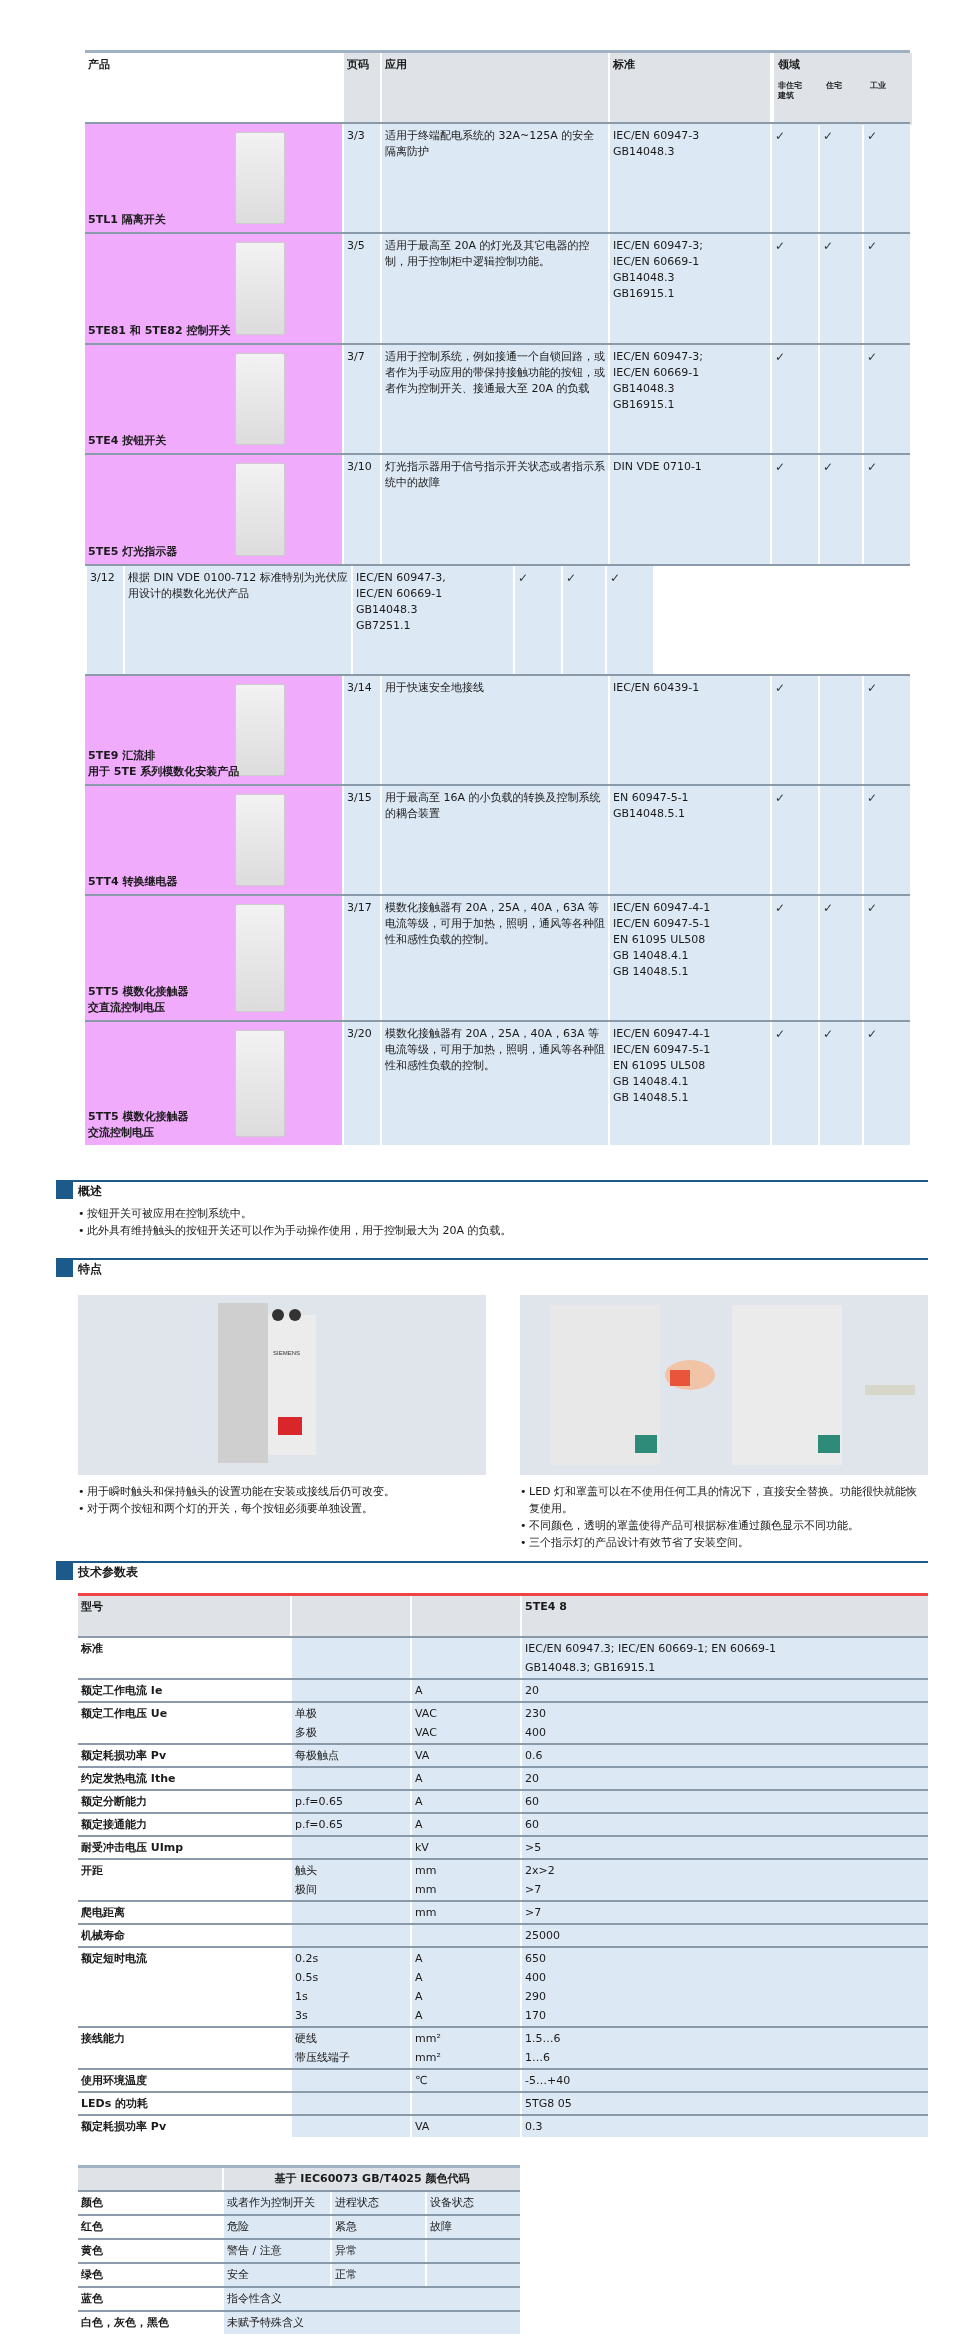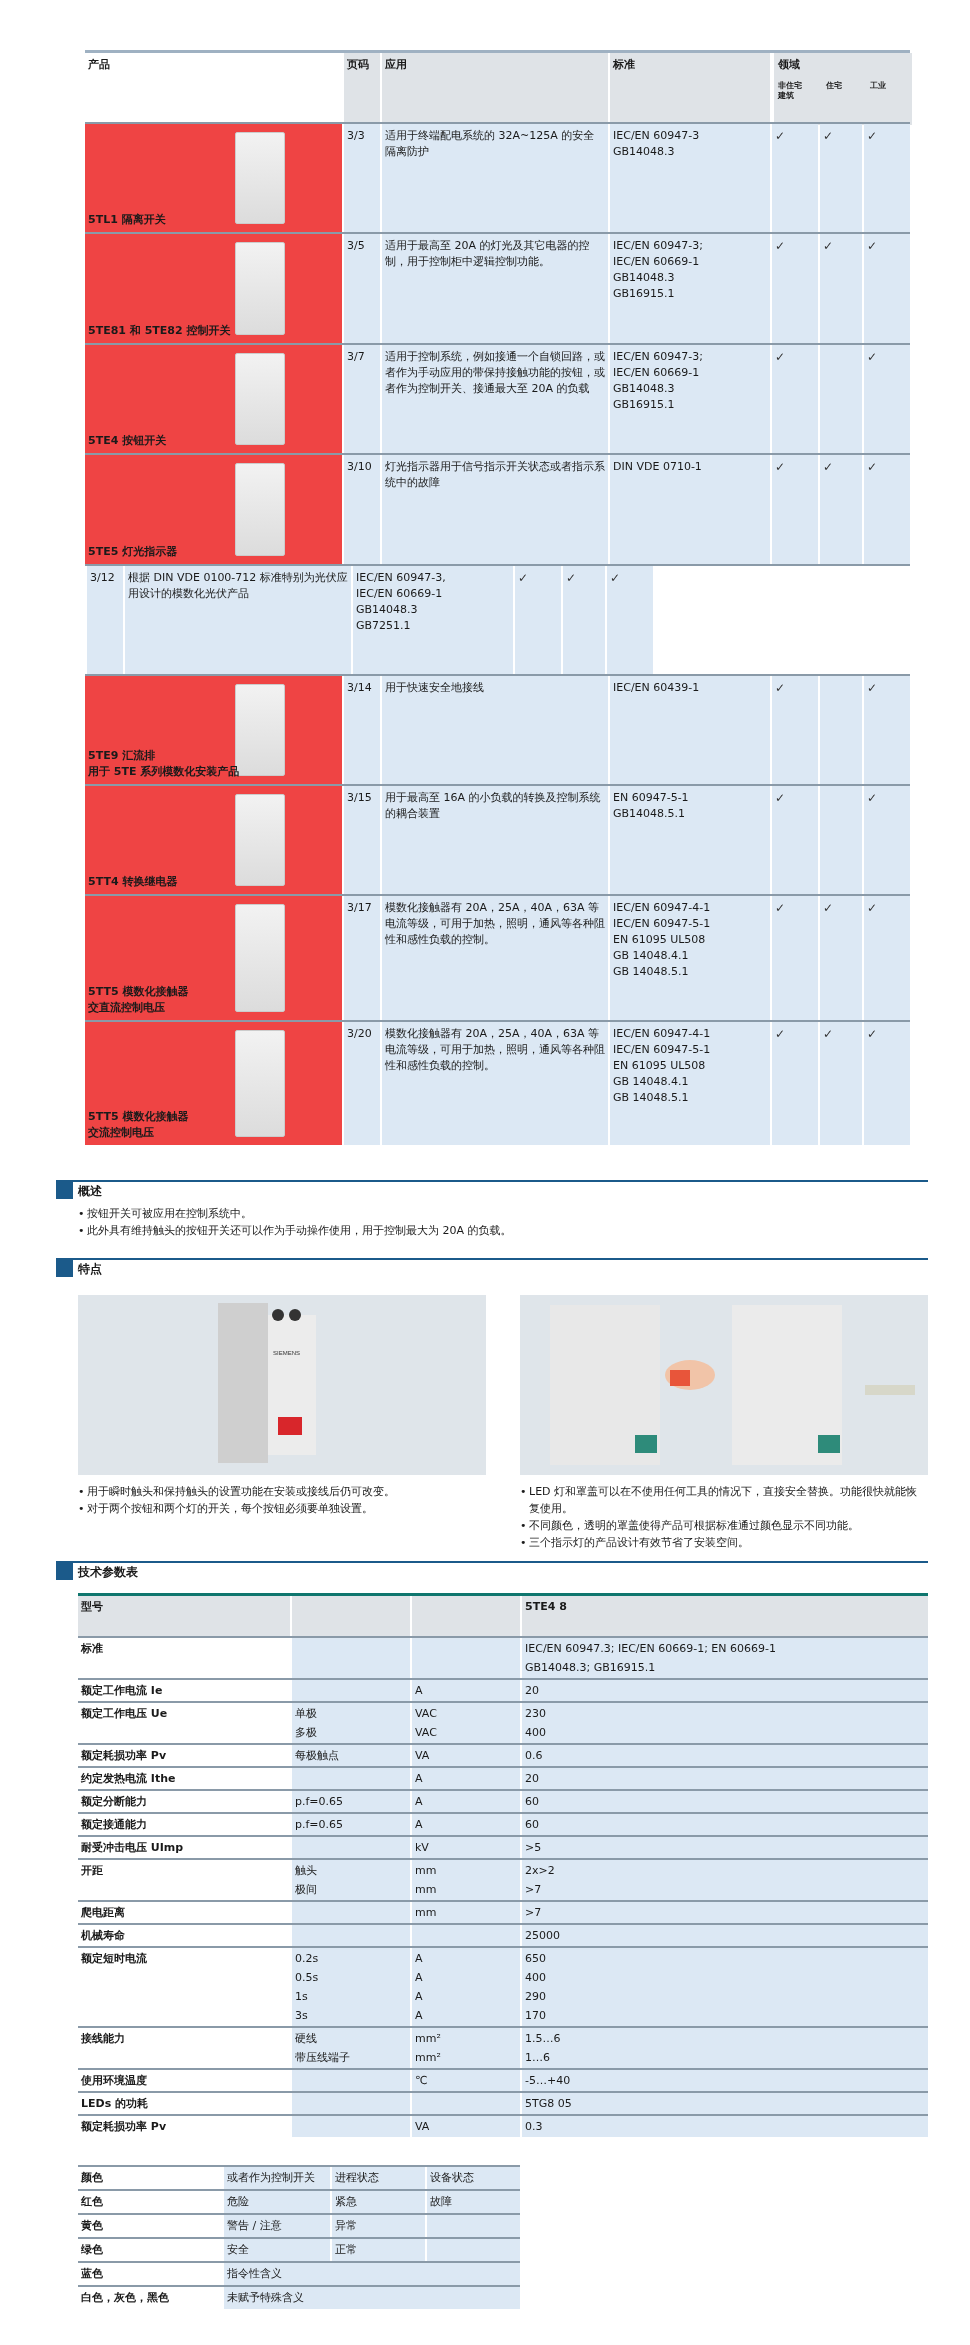--- a/index.html
+++ b/index.html
@@ -13,21 +13,21 @@
   .c-prod { width: 257px; }
   .c-page { width: 36px; margin-left: 2px; }
   .c-app { width: 226px; margin-left: 2px; }
   .c-std { width: 160px; margin-left: 2px; }
   .c-d1 { width: 46px; margin-left: 2px; }
   .c-d2 { width: 42px; margin-left: 2px; }
   .c-d3 { width: 46px; margin-left: 2px; }
   .head .cell { background: #dfe3e7; font-weight: bold; }
   .head .c-prod { background: #ffffff; }
   .body .cell { background: #dce8f4; }
-  .body .c-prod { background: #ef4444; }
+  .body .c-prod { background: #f0abfc; }
   .domain-head { position: absolute; left: 689px; top: 0; width: 138px; height: 72px; background:#dfe3e7; }
   .domain-title { position: absolute; left: 4px; top: 4px; font-weight: bold; font-size: 11px; }
   .sub { position: absolute; top: 28px; font-size: 8px; line-height: 10px; font-weight: bold; }
   .pname { position: absolute; left: 3px; bottom: 4px; font-weight: bold; font-size: 11px; line-height: 16px; }
   .pimg { position: absolute; border-radius: 2px; }
   .check { font-size: 12px; color: #333; }
 
   
   .sec { position: absolute; left: 56px; width: 872px; height: 20px; border-top: 2px solid #1b5a8a; }
   .sec .sq { position: absolute; left: 0; top: 0; width: 17px; height: 17px; background: #1b5a8a; }
@@ -35,21 +35,21 @@
 
   .bullets { position: absolute; font-size: 11px; line-height: 17px; }
   .bullets li { list-style: none; padding-left: 9px; position: relative; }
   .bullets li::before { content: "•"; position: absolute; left: 0; }
 
   .feat-img { position: absolute; background: #dfe5ea; }
 
   
   .ttable { position: absolute; left: 78px; top: 1593px; width: 850px; }
   .trow { display: flex; border-top: 2px solid #8a9aa8; }
-  .trow.head { border-top: 3px solid #0f766e; justify-content: center; }
+  .trow.head { border-top: 3px solid #ef4444; justify-content: center; }
   .tc { font-size: 11px; line-height: 19px; padding: 1px 3px; }
   .t1 { width: 212px; font-weight: bold; background: #fff; }
   .t2 { width: 118px; margin-left: 2px; background: #dce8f4; }
   .t3 { width: 108px; margin-left: 2px; background: #dce8f4; }
   .t4 { width: 406px; margin-left: 2px; background: #dce8f4; }
   .trow.head .tc { background: #dfe3e7; font-weight: bold; height: 40px; }
   .trow.head .t1 { background: #dfe3e7; }
 
   
   .ctable { position: absolute; left: 78px; top: 2165px; width: 442px; }
@@ -474,20 +474,24 @@
           <div style="white-space: pre-line;">VA</div>
         </div>
         <div class="tc t4">
           <div style="white-space: pre-line;">0.3</div>
         </div>
       </div>
     </div>
 </div>
 
 <div class="ctable">
+  <div class="crow head">
+    <div class="cc k1"></div>
+    <div class="cc kspan">基于 IEC60073 GB/T4025 颜色代码</div>
+  </div>
   <div id="crows">
       <div class="crow">
         <div class="cc k1">颜色</div>
         <div class="cc k2">或者作为控制开关</div>
         <div class="cc k3">进程状态</div>
         <div class="cc k4">设备状态</div>
       </div>
       <div class="crow">
         <div class="cc k1">红色</div>
         <div class="cc k2">危险</div>

